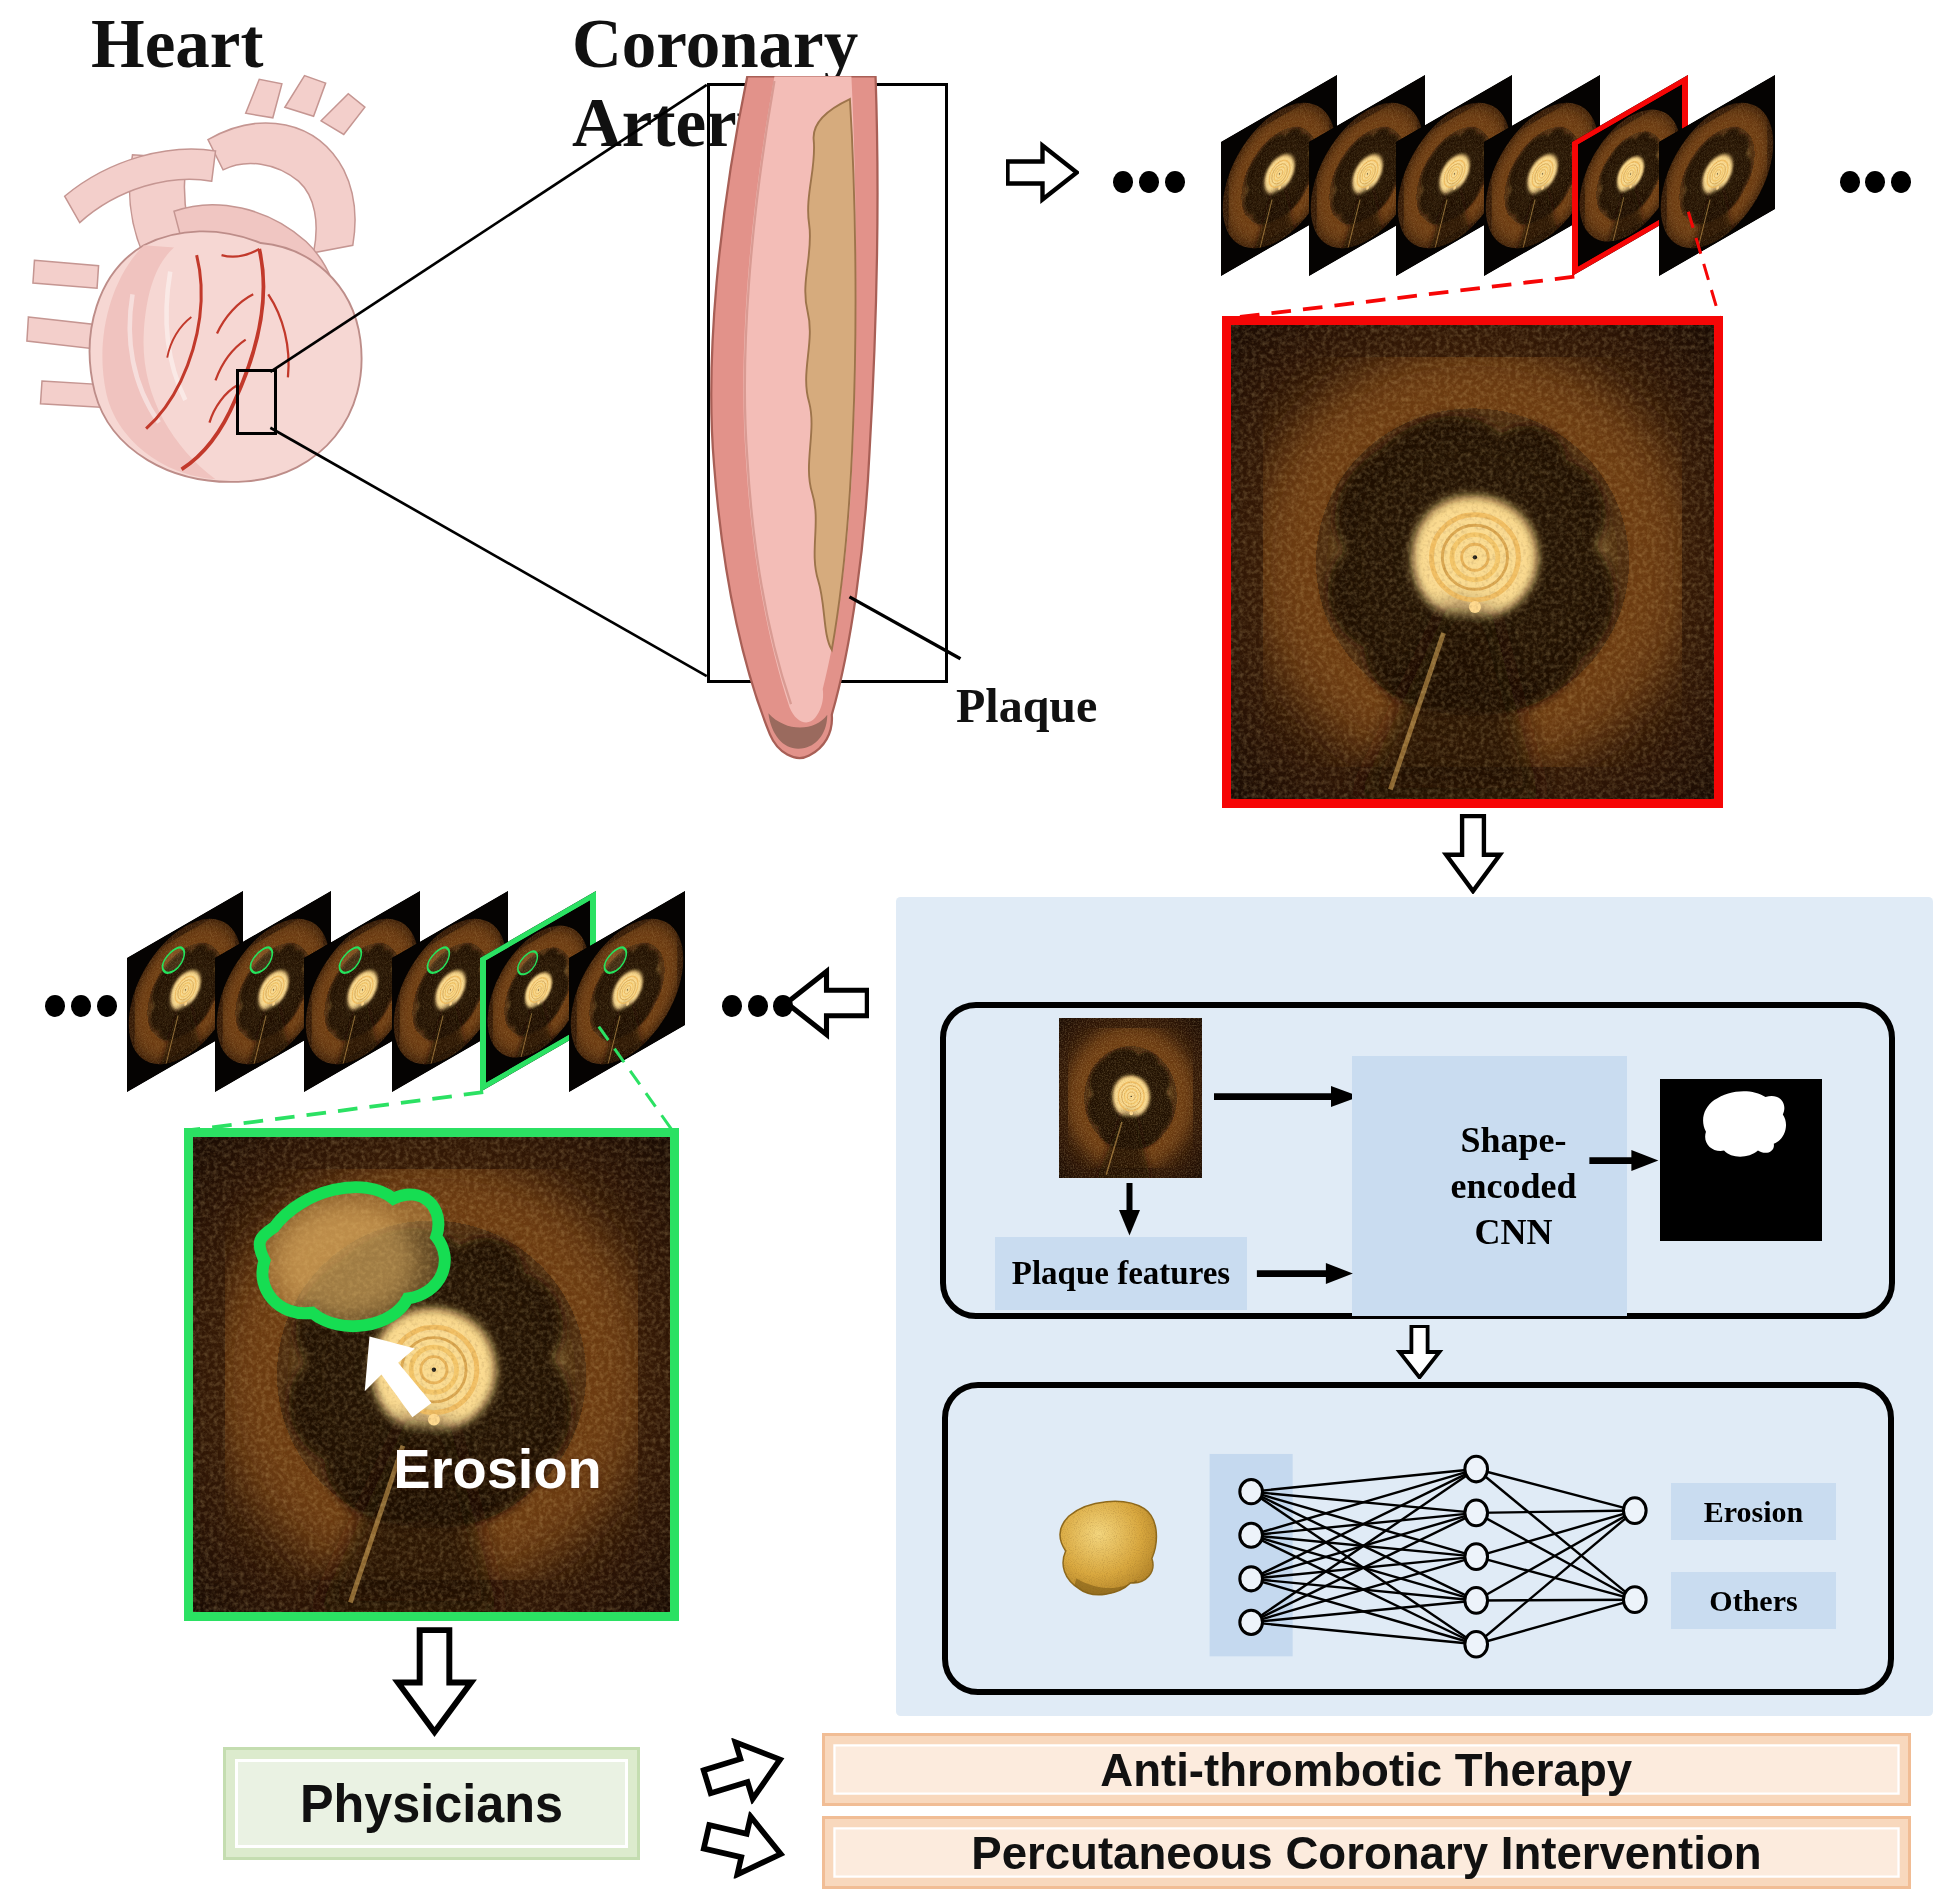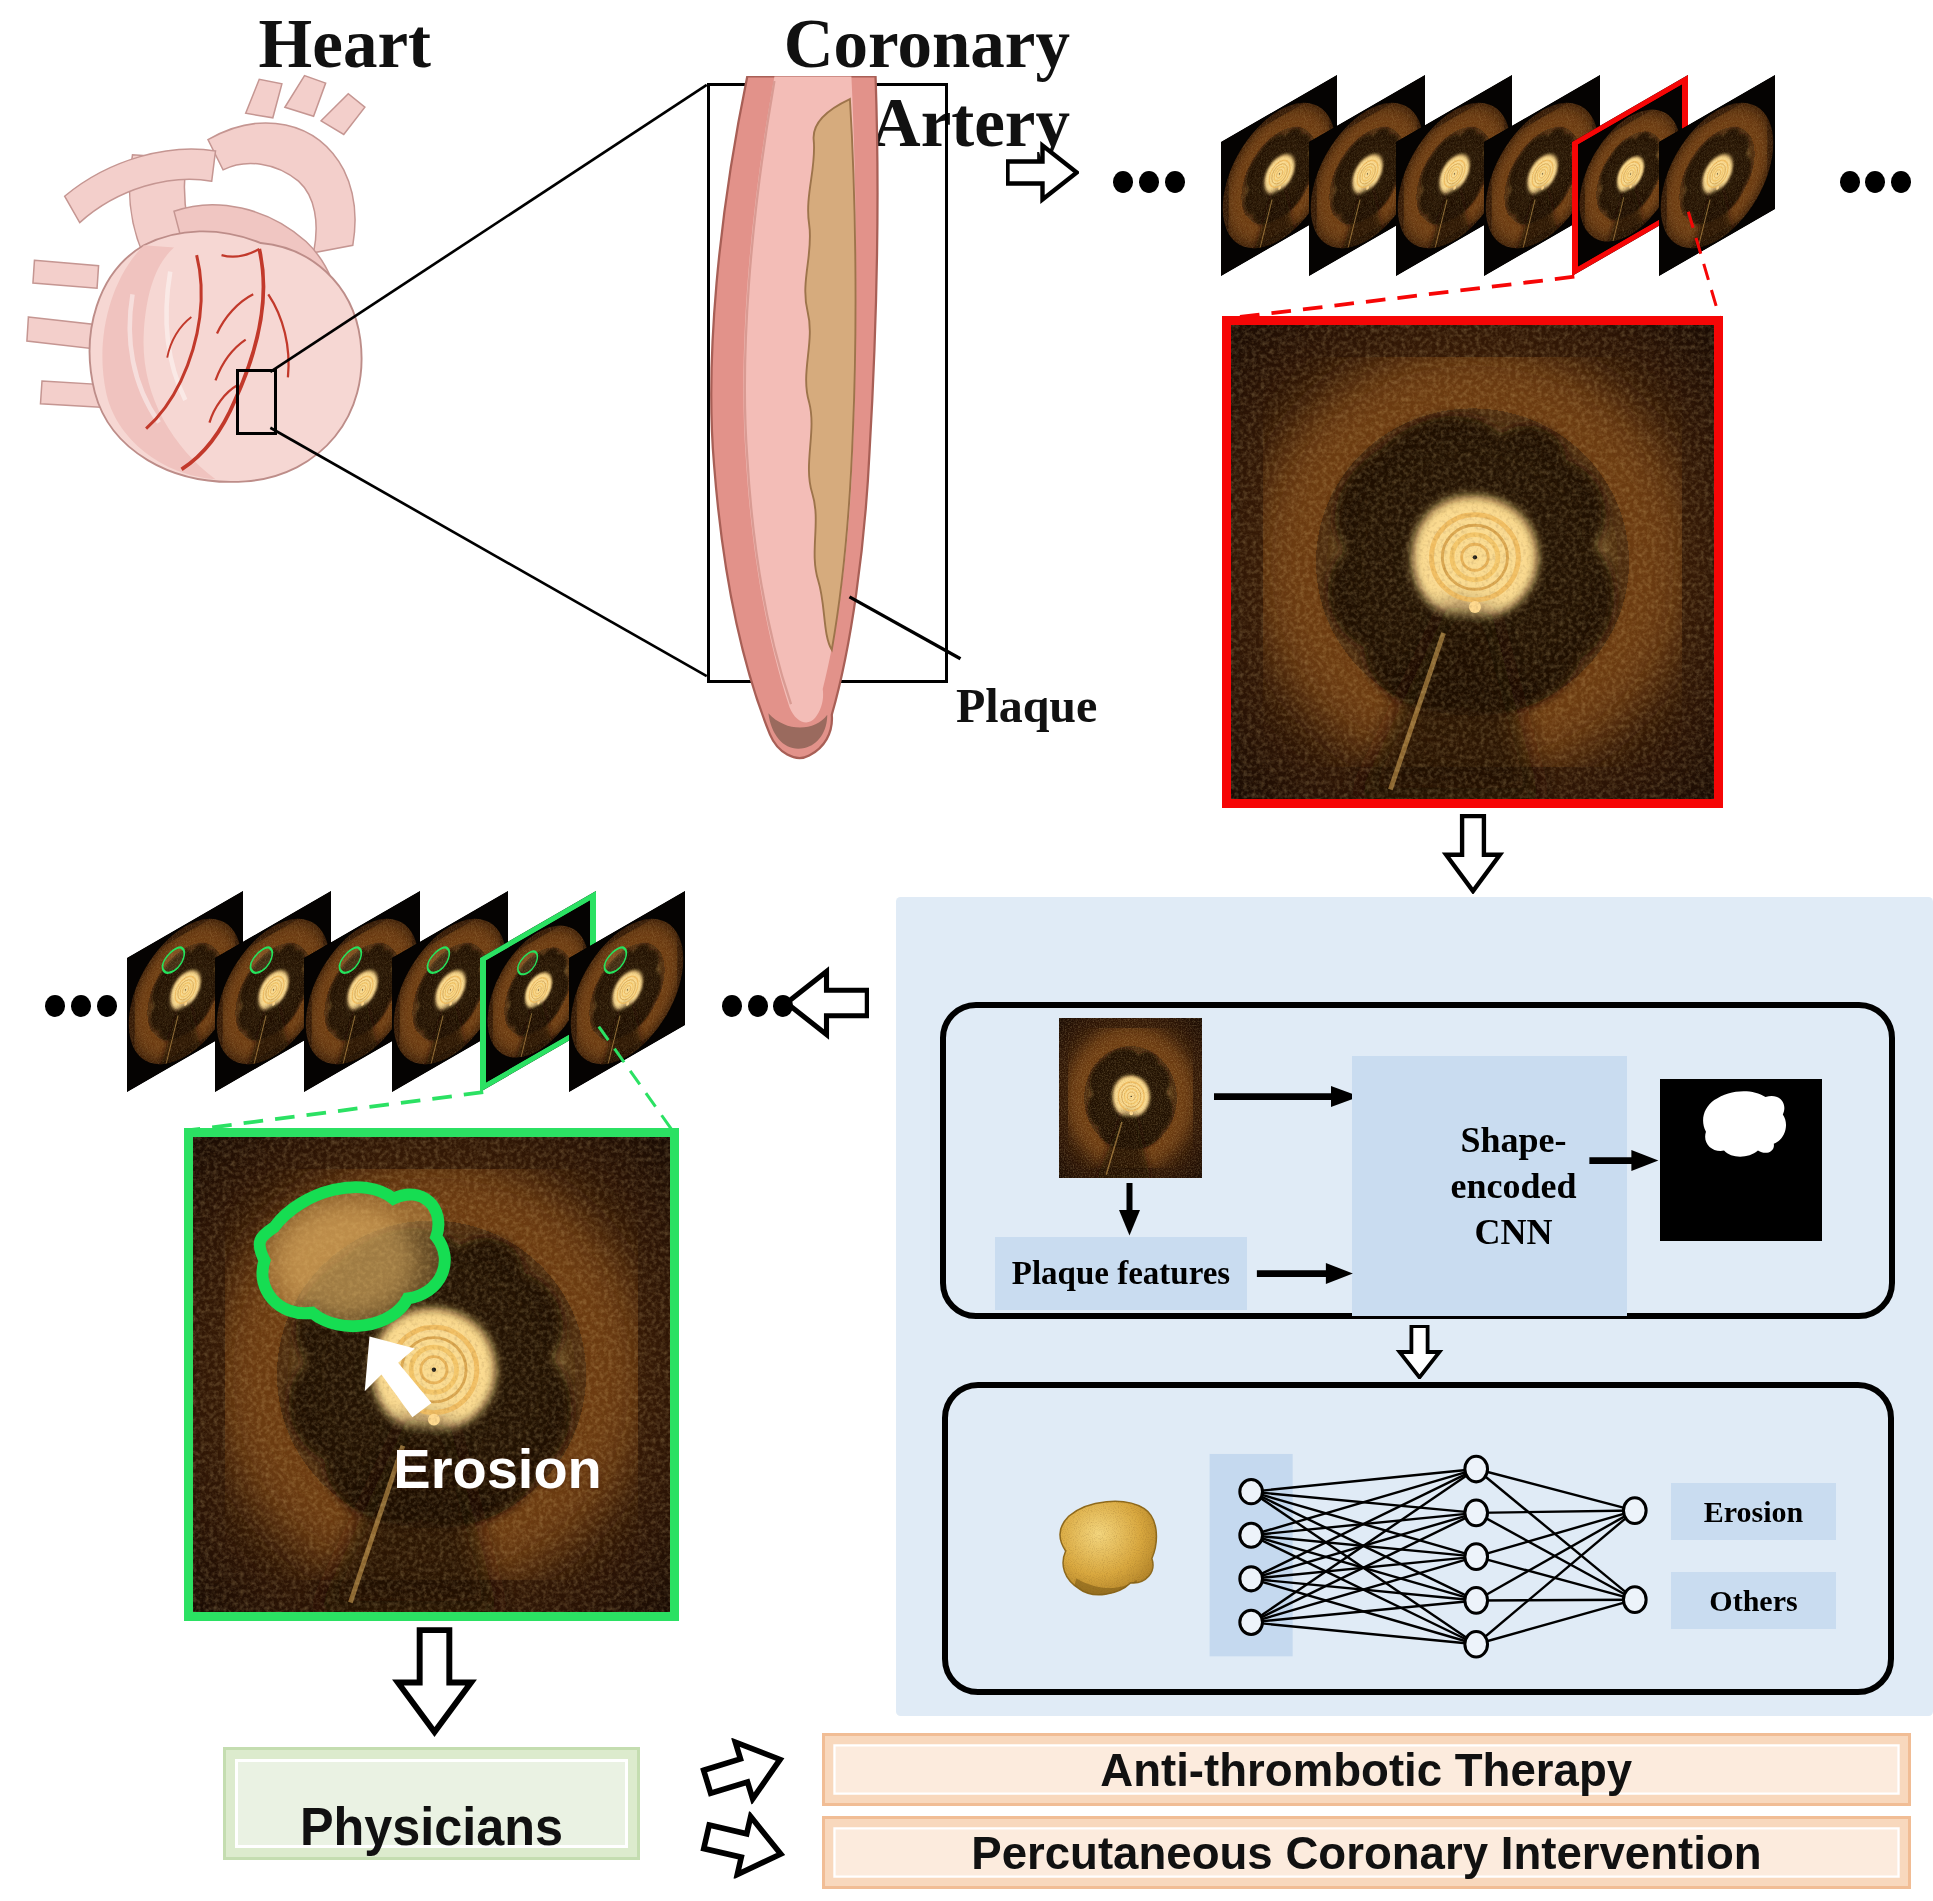--- a/index.html
+++ b/index.html
@@ -2,21 +2,21 @@
 <html style="font-size:12px"><head>
 <meta charset="utf-8">
 <style>
   html,body{margin:0;padding:0;background:#fff;}
   #canvas{position:relative;width:1933px;height:1902px;background:#fff;overflow:hidden;
           font-family:"Liberation Sans",sans-serif;}
   .abs{position:absolute;}
   .serif{font-family:"Liberation Serif",serif;font-weight:bold;color:#111;}
   .sans{font-family:"Liberation Sans",sans-serif;font-weight:bold;color:#111;}
   .big-label{font-size:69px;letter-spacing:0px;}
-  .center{text-align:right;}
+  .center{text-align:left;}
   svg{display:block;}
   .oct-frame{position:absolute;width:116px;height:134px;background:#000;
              transform:skewY(-30deg);transform-origin:0 0;box-sizing:border-box;}
   .oct-frame svg{width:100%;height:100%;}
   .dot{position:absolute;width:20.4px;height:22px;background:#000;border-radius:50%;}
   .panel{background:#e0ebf6;}
   .round-box{border:6px solid #000;border-radius:36px;box-sizing:border-box;}
   .blue-chip{background:#c9dcf0;display:flex;align-items:center;justify-content:center;}
   .img-box{box-sizing:border-box;background:#000;}
   .img-box svg{width:100%;height:100%;}
@@ -330,21 +330,21 @@
         <path d="M34,38 C46,22 72,16 84,26 C96,20 106,30 102,42 C110,52 104,66 90,68 C84,80 62,84 50,74 C36,76 26,64 30,52 C26,44 28,42 34,38 Z" fill="rgba(244,198,112,0.30)" stroke="#16dd52" stroke-width="5"></path>
         <polygon points="74,84 93,89 86,95 100,112 92,118 79,100 72,107" fill="#ffffff"></polygon>
       </svg>
     <div class="abs" id="erosion-text" style="left:42%;top:63%;z-index:4">Erosion</div>
   </div>
 
   <svg class="abs" style="left:392px;top:1625px" width="85" height="113" viewBox="0 0 86 110">
     <polygon points="28,3 28,56 6,56 43,106 80,56 58,56 58,3" fill="#fff" stroke="#000" stroke-width="6"></polygon>
   </svg>
 
-  <div class="abs" id="physicians" style="left:223px;top:1747px;width:417px;height:113px;align-items:flex-end;">
+  <div class="abs" id="physicians" style="left:223px;top:1747px;width:417px;height:113px;">
     <span class="sans">Physicians</span>
   </div>
 
   <div class="abs" style="left:674px;top:1736px;transform:rotate(-17deg)">
     <svg width="140" height="69" viewBox="0 0 100 86">
       <polygon points="2,28 50,28 50,6 97,43 50,80 50,58 2,58" fill="#fff" stroke="#000" stroke-width="7"></polygon>
     </svg>
   </div>
   <div class="abs" style="left:674px;top:1811px;transform:rotate(13deg)">
     <svg width="140" height="69" viewBox="0 0 100 86">

